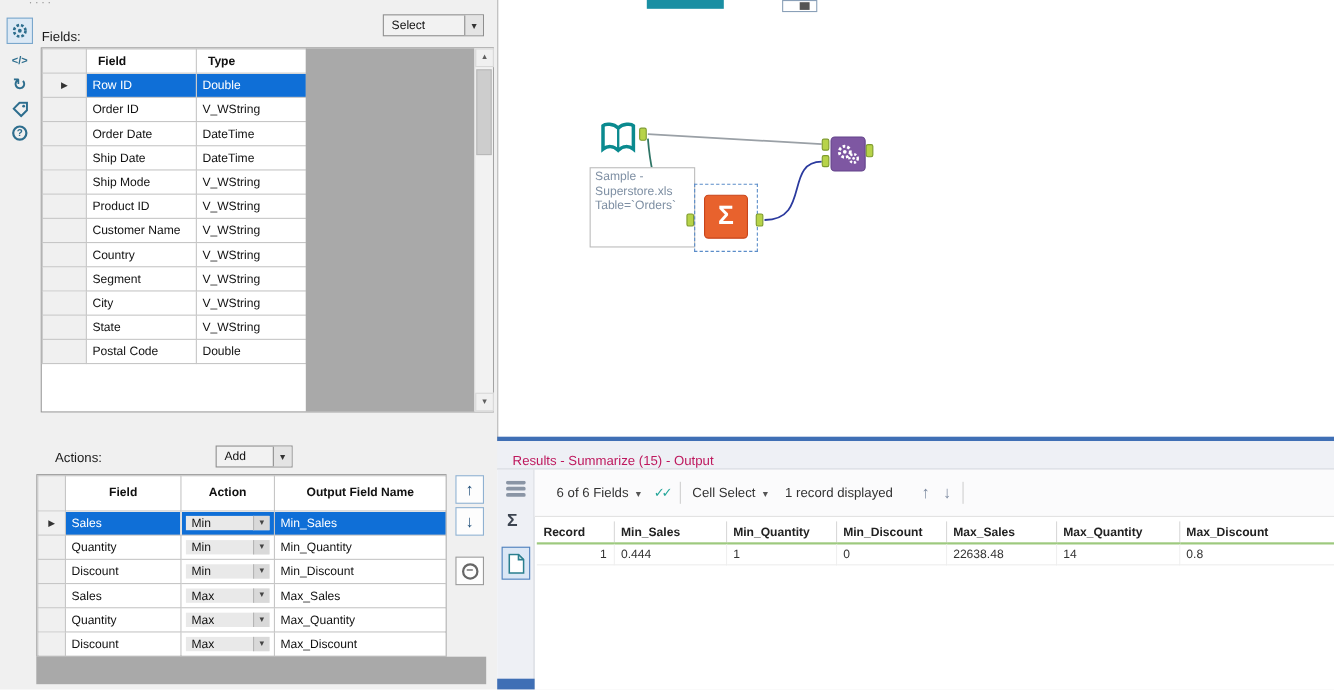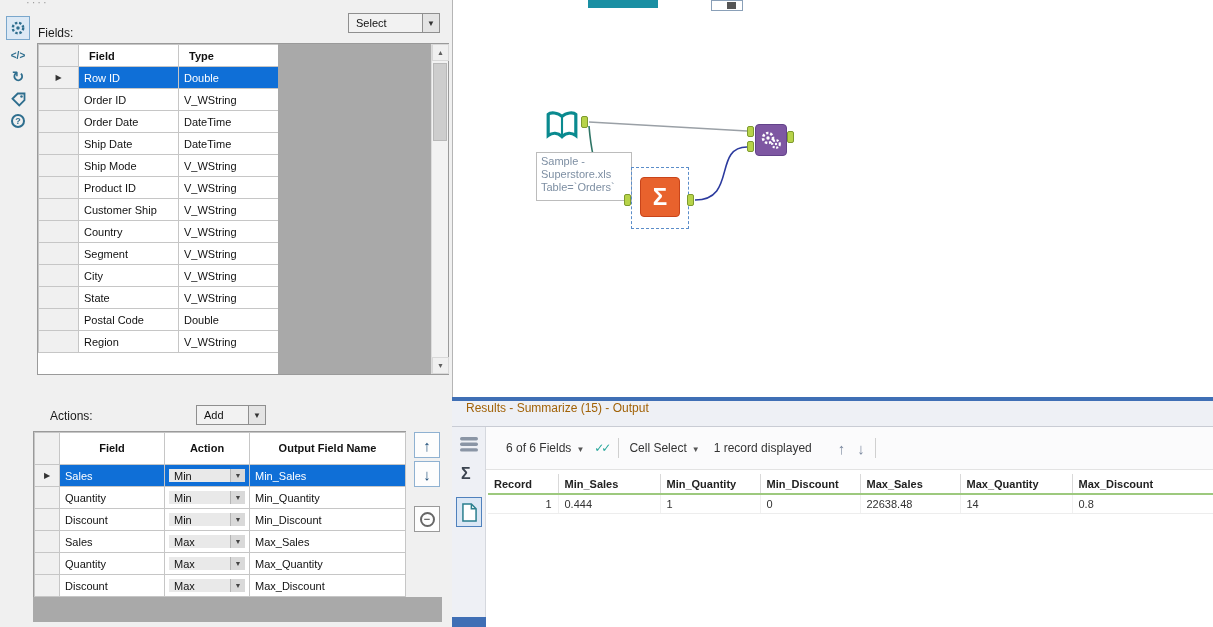--- a/index.html
+++ b/index.html
@@ -44,21 +44,21 @@
   
   .canvas{position:absolute;left:452px;top:0;width:761px;height:401px;background:#ffffff;border-left:1px solid #b5b5b5}
   .tool{position:absolute;border-radius:4px;display:flex;align-items:center;justify-content:center}
   .anchor{position:absolute;width:7px;height:12px;background:#b7d349;border:1px solid #7e9b2e;border-radius:2px}
   .annotation{position:absolute;background:#fff;border:1px solid #bcbcbc;color:#7e8fa3;font-size:11px;line-height:13px;padding:2px 4px;white-space:pre-line}
   .dashedsel{position:absolute;border:1px dashed #5b8dc9}
   .wires{position:absolute;left:0;top:0;pointer-events:none}
 
   
   .splitter{position:absolute;left:452px;top:397px;width:761px;height:4px;background:#3f6fb5}
-  .rheader{position:absolute;left:452px;top:401px;width:761px;height:26px;background:#eef0f5;border-bottom:1px solid #c9ccd4;display:flex;align-items:flex-start;padding-left:14px;font-size:12px;color:#a16207}
+  .rheader{position:absolute;left:452px;top:401px;width:761px;height:26px;background:#eef0f5;border-bottom:1px solid #c9ccd4;display:flex;align-items:flex-end;padding-left:14px;font-size:12px;color:#be185d}
   .rbody{position:absolute;left:452px;top:427px;width:761px;height:200px;background:#fff}
   .rstrip{position:absolute;left:452px;top:427px;width:34px;height:200px;background:#eef0f5;border-right:1px solid #d5d8de}
   .rtoolbar{position:absolute;left:486px;top:427px;width:727px;height:43px;background:#fbfbfc;border-bottom:1px solid #e3e3e3;display:flex;align-items:center;font-size:12px;color:#333}
   .tsep{width:1px;height:20px;background:#d0d0d0;margin:0 10px}
   .tcaret{font-size:8px;color:#555;margin-left:5px}
   .rgrid th{font-weight:bold;font-size:11px;text-align:left;padding:0 6px;height:20px;border-bottom:2px solid #9dc97e;border-right:1px solid #d9d9d9;background:#fff;color:#222;overflow:hidden;white-space:nowrap}
   .rgrid td{font-size:11px;padding:0 6px;height:19px;border-bottom:1px solid #ededed;border-right:1px solid #f0f0f0;color:#333;overflow:hidden;white-space:nowrap}
   .pagebox{position:absolute;left:4px;width:26px;height:30px;border:1px solid #4f81bd;background:#dbe7f5;display:flex;align-items:center;justify-content:center}
 </style>
 </head>
@@ -135,21 +135,21 @@
             <td>Ship Mode</td>
             <td>V_WString</td>
           </tr>
       <tr>
             <td class="selcell"></td>
             <td>Product ID</td>
             <td>V_WString</td>
           </tr>
       <tr>
             <td class="selcell"></td>
-            <td>Customer Ship</td>
+            <td>Customer Name</td>
             <td>V_WString</td>
           </tr>
       <tr>
             <td class="selcell"></td>
             <td>Country</td>
             <td>V_WString</td>
           </tr>
       <tr>
             <td class="selcell"></td>
             <td>Segment</td>
@@ -162,25 +162,20 @@
           </tr>
       <tr>
             <td class="selcell"></td>
             <td>State</td>
             <td>V_WString</td>
           </tr>
       <tr>
             <td class="selcell"></td>
             <td>Postal Code</td>
             <td>Double</td>
-          </tr>
-      <tr>
-            <td class="selcell"></td>
-            <td>Region</td>
-            <td>V_WString</td>
           </tr>
     </tbody>
       </table>
     <div class="grayfill" style="left:240px;top:0;width:154px;height:330px"></div>
     <div class="vscroll" style="left:393px;top:0;height:330px">
       <div class="varrow" style="top:0">▲</div>
       <div class="vthumb" style="top:19px;height:78px"></div>
       <div class="varrow" style="top:313px">▼</div>
     </div>
   </div>
@@ -295,21 +290,21 @@
   <div class="abs" style="left:711px;top:0;width:32px;height:11px;border:1px solid #8aa0b8;background:#fff">
     <div class="abs" style="left:15px;top:1px;width:9px;height:7px;background:#555"></div>
   </div>
 
   <svg class="wires" width="1213" height="400">
     <path d="M589,122 L747,131" stroke="#9aa0a6" stroke-width="1.6" fill="none"></path>
     <path d="M589,126 C592,162 601,197 625,200" stroke="#2f7566" stroke-width="1.6" fill="none"></path>
     <path d="M695,200 C737,200 713,147 747,147" stroke="#2b3a9e" stroke-width="1.6" fill="none"></path>
   </svg>
 
-  <div class="annotation" style="left:536px;top:152px;width:96px;height:49px">Sample -
+  <div class="annotation" style="left:536px;top:152px;width:96px;height:73px">Sample -
 Superstore.xls
 Table=`Orders`</div>
 
   <div class="tool" style="left:543px;top:107px;width:38px;height:38px;background:#fff">
     <svg width="34" height="34" viewBox="0 0 32 32">
       <path d="M16 7 C12 3 5 3 3 5 L3 25 C7 22 12 22 16 26 C20 22 25 22 29 25 L29 5 C27 3 20 3 16 7 Z" fill="#ffffff" stroke="#0a8a8f" stroke-width="3"></path>
       <line x1="16" y1="7" x2="16" y2="26" stroke="#0a8a8f" stroke-width="2"></line>
     </svg>
   </div>
   <div class="anchor" style="left:581px;top:116px"></div>

